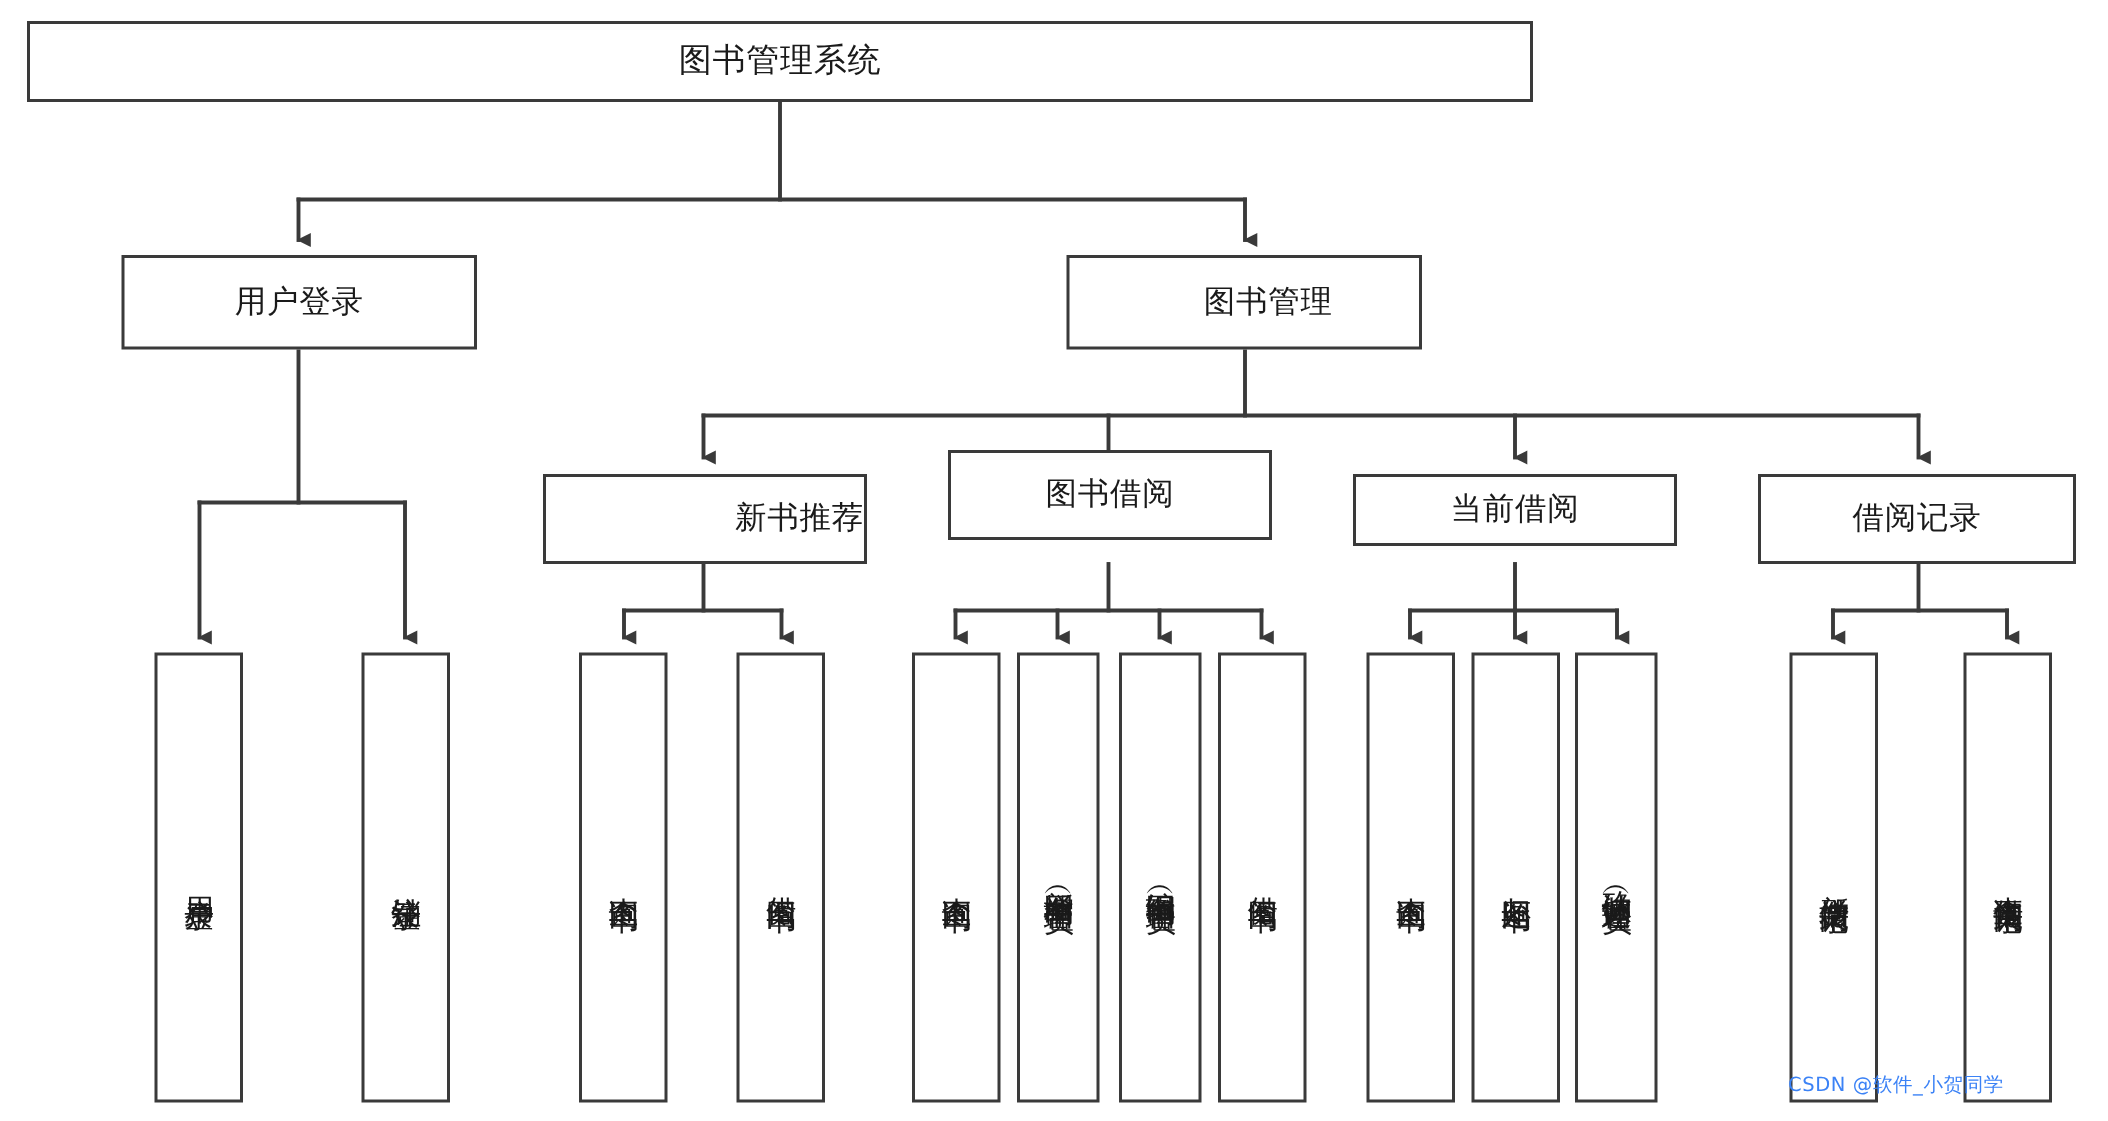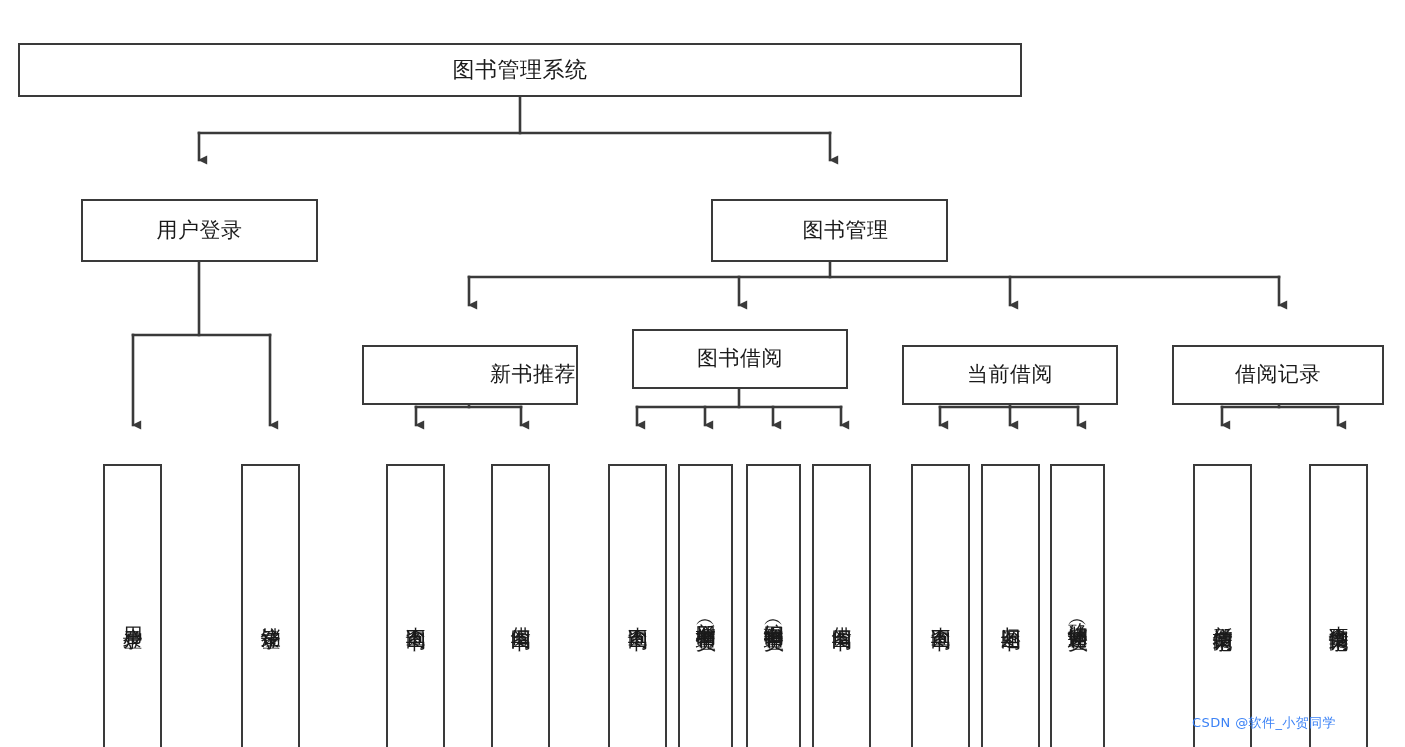--- a/index.html
+++ b/index.html
@@ -27,21 +27,20 @@
   }
   .node {
     position: absolute;
     box-sizing: border-box;
     background: #ffffff;
     border: 2.5px solid #3a3a3a;
     display: flex;
     align-items: center;
     justify-content: center;
     z-index: 2;
-    margin-top: 29px;
   }
   .node-label {
     color: #1a1a1a;
     text-align: center;
     line-height: 1.12;
     letter-spacing: 0.5px;
   }
   .node.horizontal .node-label {
     font-size: 21px;
     writing-mode: horizontal-tb;
@@ -136,21 +135,21 @@
   </div>
 
   <div class="node horizontal" style="left:362px; top:316px; width:216px; height:60px;justify-content:flex-end;">
     <span class="node-label">新书推荐</span>
   </div>
 
   <div class="node horizontal" style="left:632px; top:300px; width:216px; height:60px;">
     <span class="node-label">图书借阅</span>
   </div>
 
-  <div class="node horizontal" style="left:902px; top:316px; width:216px; height:60px;">
+  <div class="node horizontal" style="left:902px; top:316px; width:216px; height:48px;">
     <span class="node-label">当前借阅</span>
   </div>
 
   <div class="node horizontal" style="left:1172px; top:316px; width:212px; height:60px;">
     <span class="node-label">借阅记录</span>
   </div>
 
   <div class="node vertical" style="left:103px; top:435px; width:59px; height:300px;">
     <span class="node-label">用户登录</span>
   </div>

